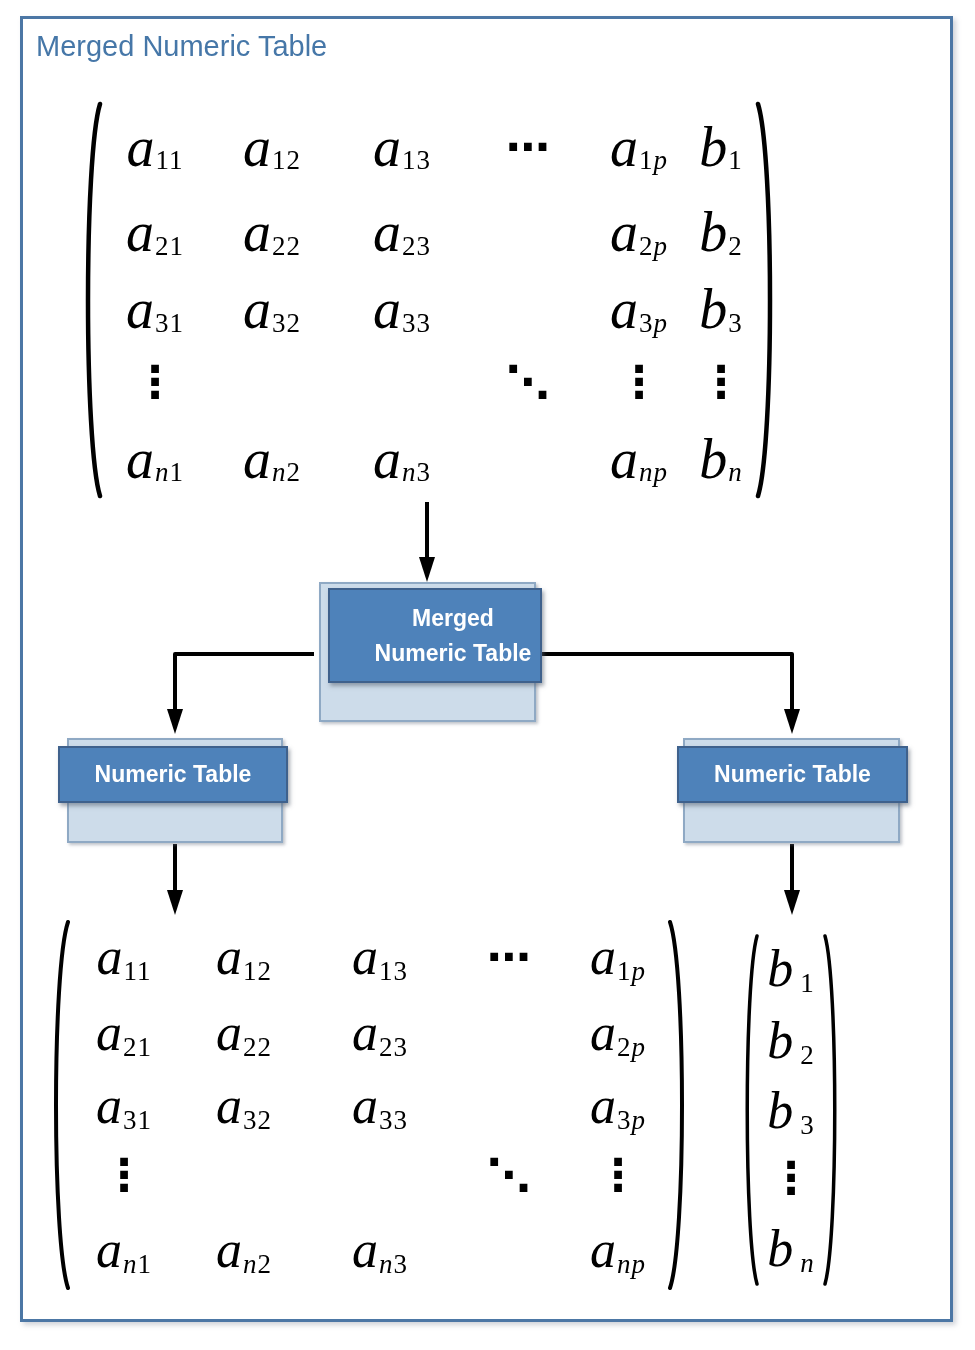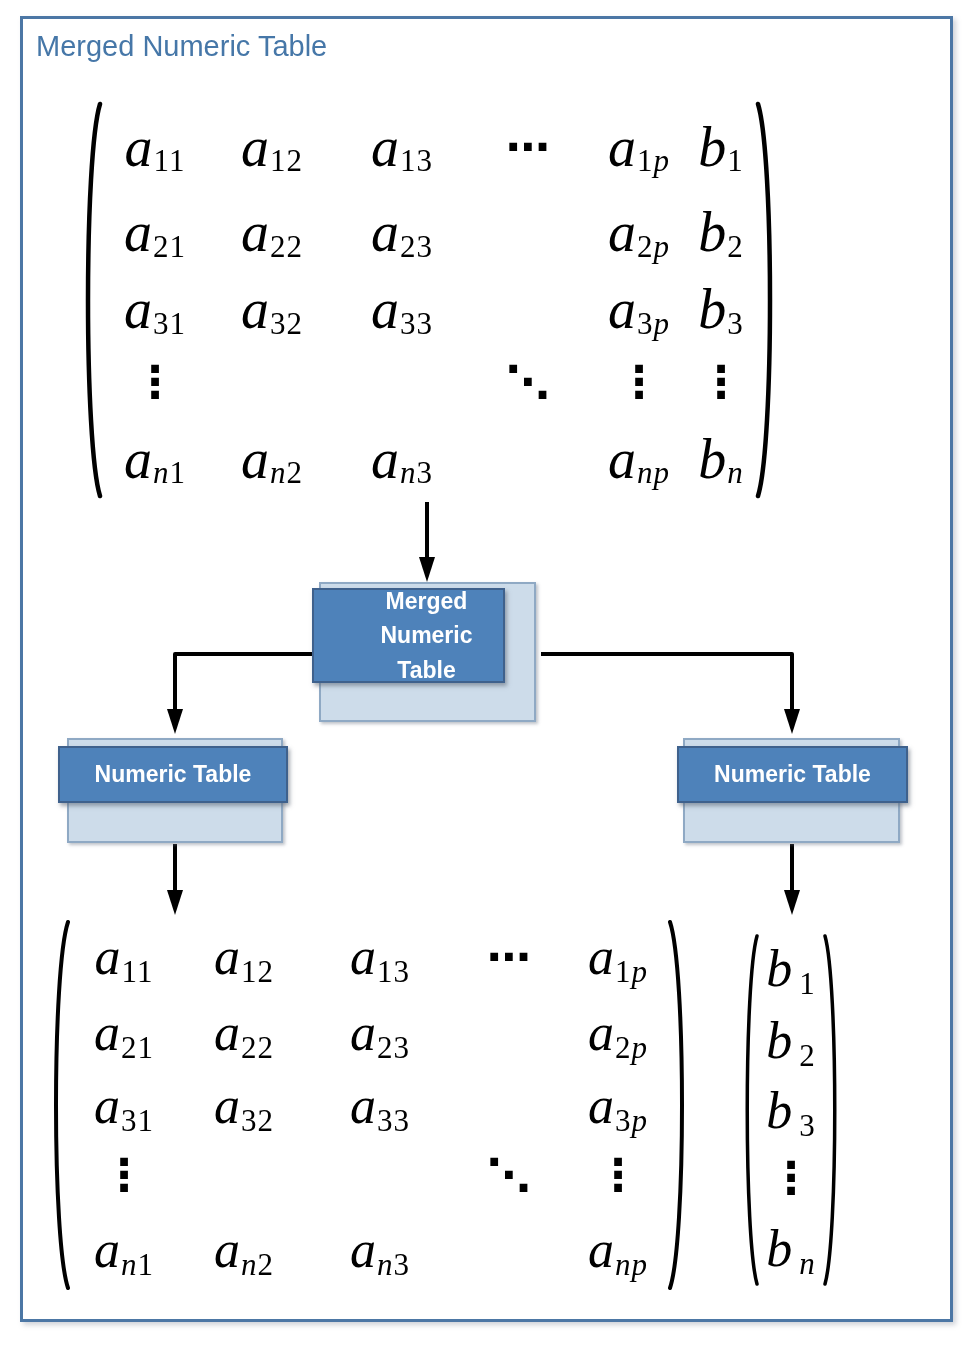--- a/index.html
+++ b/index.html
@@ -23,37 +23,37 @@
   #mx-left{left:46px;top:918px;}
   #mx-left .grid{grid-template-columns:104px 136px 136px 122px 96px;
                  grid-template-rows:78px 74px 72px 66px 84px;}
   #mx-vector{left:740px;top:932px;}
   #mx-vector .grid{grid-template-columns:62px;grid-template-rows:74px 70px 70px 64px 78px;}
 
   .cell{display:flex;align-items:center;justify-content:center;
         font-family:"Liberation Serif","DejaVu Serif",serif;font-style:italic;color:var(--ink,#000);}
   .base{font-size:56px;line-height:1;}
   #mx-left .base,#mx-vector .base{font-size:52px;}
-  .sub{display:inline-block;font-size:31px;transform:translateY(14px);margin-left:1px;letter-spacing:1px;line-height:1;}
+  .sub{display:inline-block;font-size:27px;transform:translateY(14px);margin-left:1px;letter-spacing:1px;line-height:1;}
   #mx-vector .sub{margin-left:7px;}
   .sd{font-style:normal;}
   .sl{font-style:italic;}
   .dots{font-family:"DejaVu Sans",sans-serif;font-style:normal;font-weight:bold;font-size:44px;line-height:1;}
 
   
   .panel{position:absolute;box-sizing:border-box;background:var(--accent_light,#CDDCEA);
          border:2px solid var(--accent_light_border,#8FA9C4);
          box-shadow:2px 2px 3px rgba(110,120,135,.45);}
   .node{position:absolute;box-sizing:border-box;background:var(--accent_dark,#4E82BA);
         border:2px solid var(--accent_dark_border,#3F618C);color:var(--box_text,#fff);
         display:flex;flex-direction:column;align-items:center;justify-content:center;
         font-size:23px;font-weight:bold;line-height:1.5;text-align:center;
         box-shadow:2px 3px 4px rgba(90,100,115,.55);}
   #merged-panel{left:319px;top:582px;width:217px;height:140px;}
-  #merged-node{left:312px;top:588px;width:193px;height:95px;padding-left:36px;}
+  #merged-node{left:328px;top:588px;width:214px;height:95px;padding-left:36px;}
   #left-panel{left:67px;top:738px;width:216px;height:105px;}
   #left-node{left:58px;top:746px;width:230px;height:57px;}
   #right-panel{left:683px;top:738px;width:217px;height:105px;}
   #right-node{left:677px;top:746px;width:231px;height:57px;}
 
   
   #connectors{position:absolute;left:0;top:0;width:975px;height:1350px;pointer-events:none;}
   #connectors polyline{fill:none;stroke:var(--ink,#000);stroke-width:4;stroke-linejoin:round;}
   #connectors polygon{fill:var(--ink,#000);stroke:none;}
 </style>

